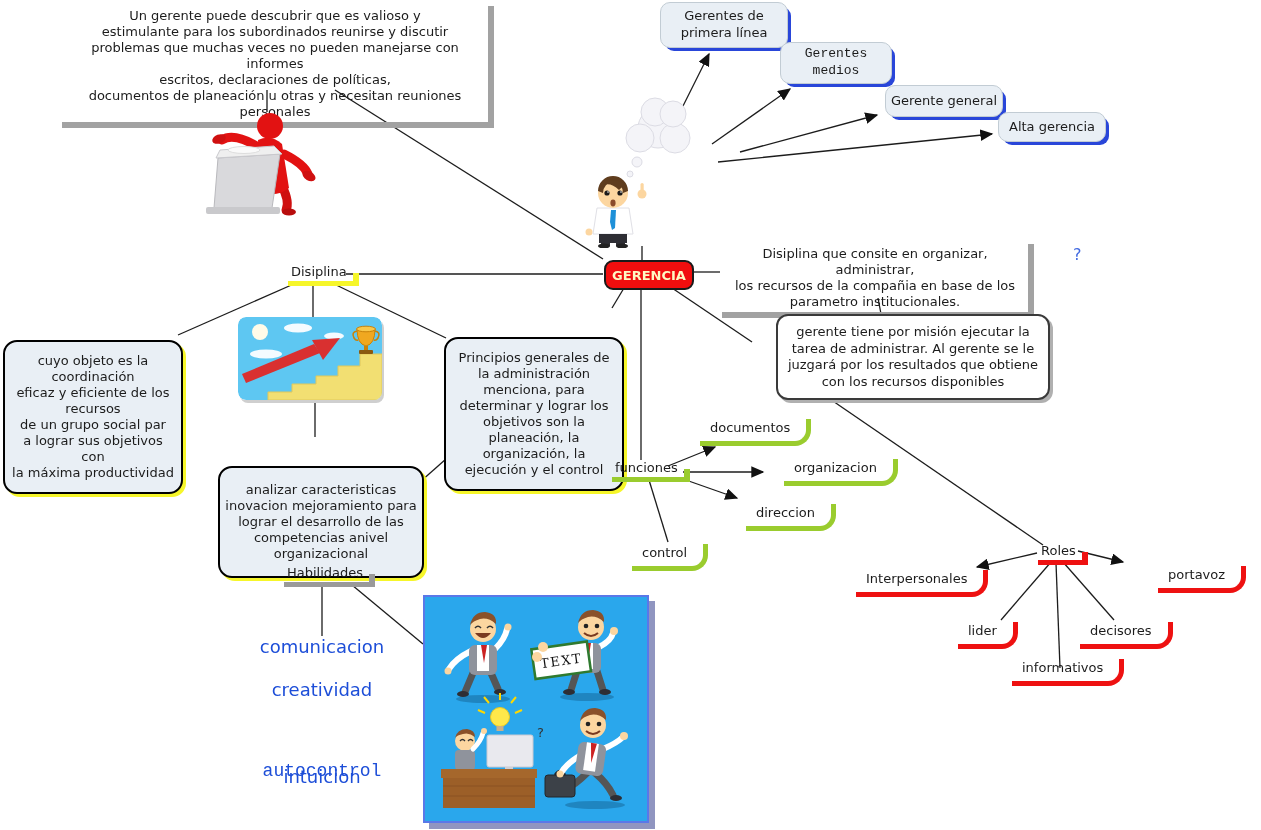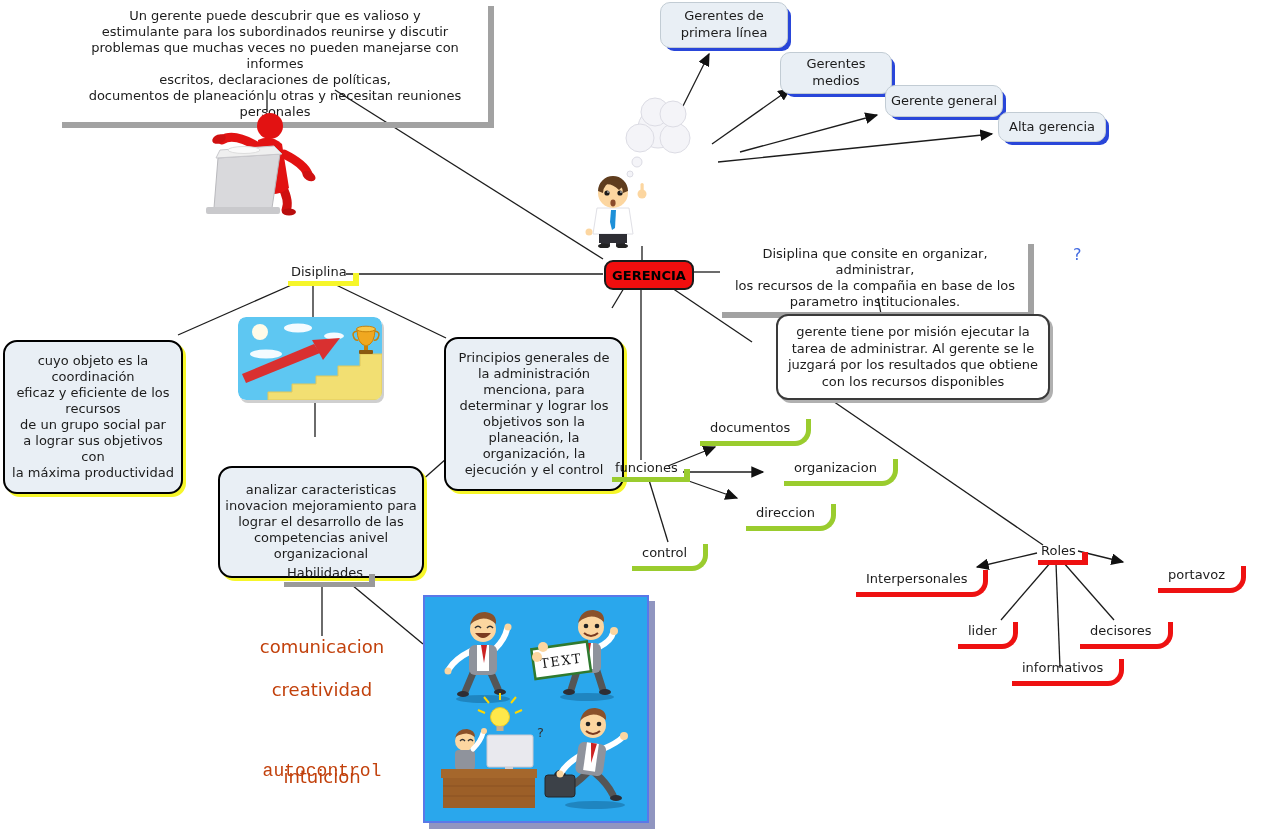--- a/index.html
+++ b/index.html
@@ -38,35 +38,35 @@
   .misionbox{
     background:#ffffff;border:2px solid #3a3a3a;border-radius:12px;
     box-shadow:3px 3px 0 #b0b0b0;
     display:flex;align-items:center;justify-content:center;
     text-align:center;white-space:pre-line;line-height:1.27;
     padding:4px 6px;
     margin-left:24px;
   }
   .gerencia{
     background:#f10e0e;border:2px solid #1a1a1a;border-radius:9px;
-    color:#000000;font-weight:bold;
+    color:#fef9c3;font-weight:bold;
     display:flex;align-items:center;justify-content:center;
   }
   
   .u-node{display:inline-block;position:relative;padding:0 3px 2px 3px;}
   .u-node::before{content:'';position:absolute;left:0;right:-4px;bottom:-5px;height:5px;background:var(--uc);}
   .u-node::after{content:'';position:absolute;right:-9px;bottom:-5px;width:6px;height:13px;background:var(--uc);}
   
   .bracket{
     display:inline-block;text-align:center;
     padding:1px 16px 6px 10px;
     border-bottom:5px solid var(--uc);border-right:5px solid var(--uc);
     border-bottom-right-radius:16px;
   }
-  .skill{color:#c2410c;font-size:18px;text-align:center;width:150px;}
+  .skill{color:#1d4ed8;font-size:18px;text-align:center;width:150px;}
   .qmark{color:#4169e1;font-size:16px;}
   .imgframe{border-radius:8px;overflow:hidden;}
   .collageframe{
     border:2px solid #5a78e8;box-shadow:6px 6px 0 #9095c0;background:#2aa7ec;
   }
 </style>
 </head>
 <body>
 
 <svg id="lines" viewBox="0 0 1261 830">
@@ -164,21 +164,21 @@
     <circle cx="32" cy="103" r="2.6" fill="#1a1a1a"></circle>
       <circle cx="45" cy="103" r="2.6" fill="#1a1a1a"></circle>
     <circle cx="33" cy="102" r="0.8" fill="#fff"></circle>
       <circle cx="46" cy="102" r="0.8" fill="#fff"></circle>
     <ellipse cx="38" cy="113" rx="2.6" ry="3.4" fill="#8a4a2a"></ellipse>
   </g>
 </svg>
 
 <div class="abs levelbox" style="left:660px;top:2px;width:126px;height:44px;">Gerentes de
 primera línea</div>
-<div class="abs levelbox" style="left:780px;top:52px;width:110px;height:40px;">Gerentes
+<div class="abs levelbox" style="left:780px;top:42px;width:110px;height:40px;font-family:Liberation Mono, monospace;">Gerentes
 medios</div>
 <div class="abs levelbox" style="left:885px;top:85px;width:116px;height:30px;">Gerente general</div>
 <div class="abs levelbox" style="left:998px;top:112px;width:106px;height:28px;">Alta gerencia</div>
 
 <div class="abs gerencia" style="left:604px;top:260px;width:86px;height:26px;">GERENCIA</div>
 
 <div class="abs note" style="left:722px;top:244px;width:298px;">Disiplina que consite en organizar, administrar,
 los recursos de la compañia en base de los
 parametro institucionales.</div>
 

